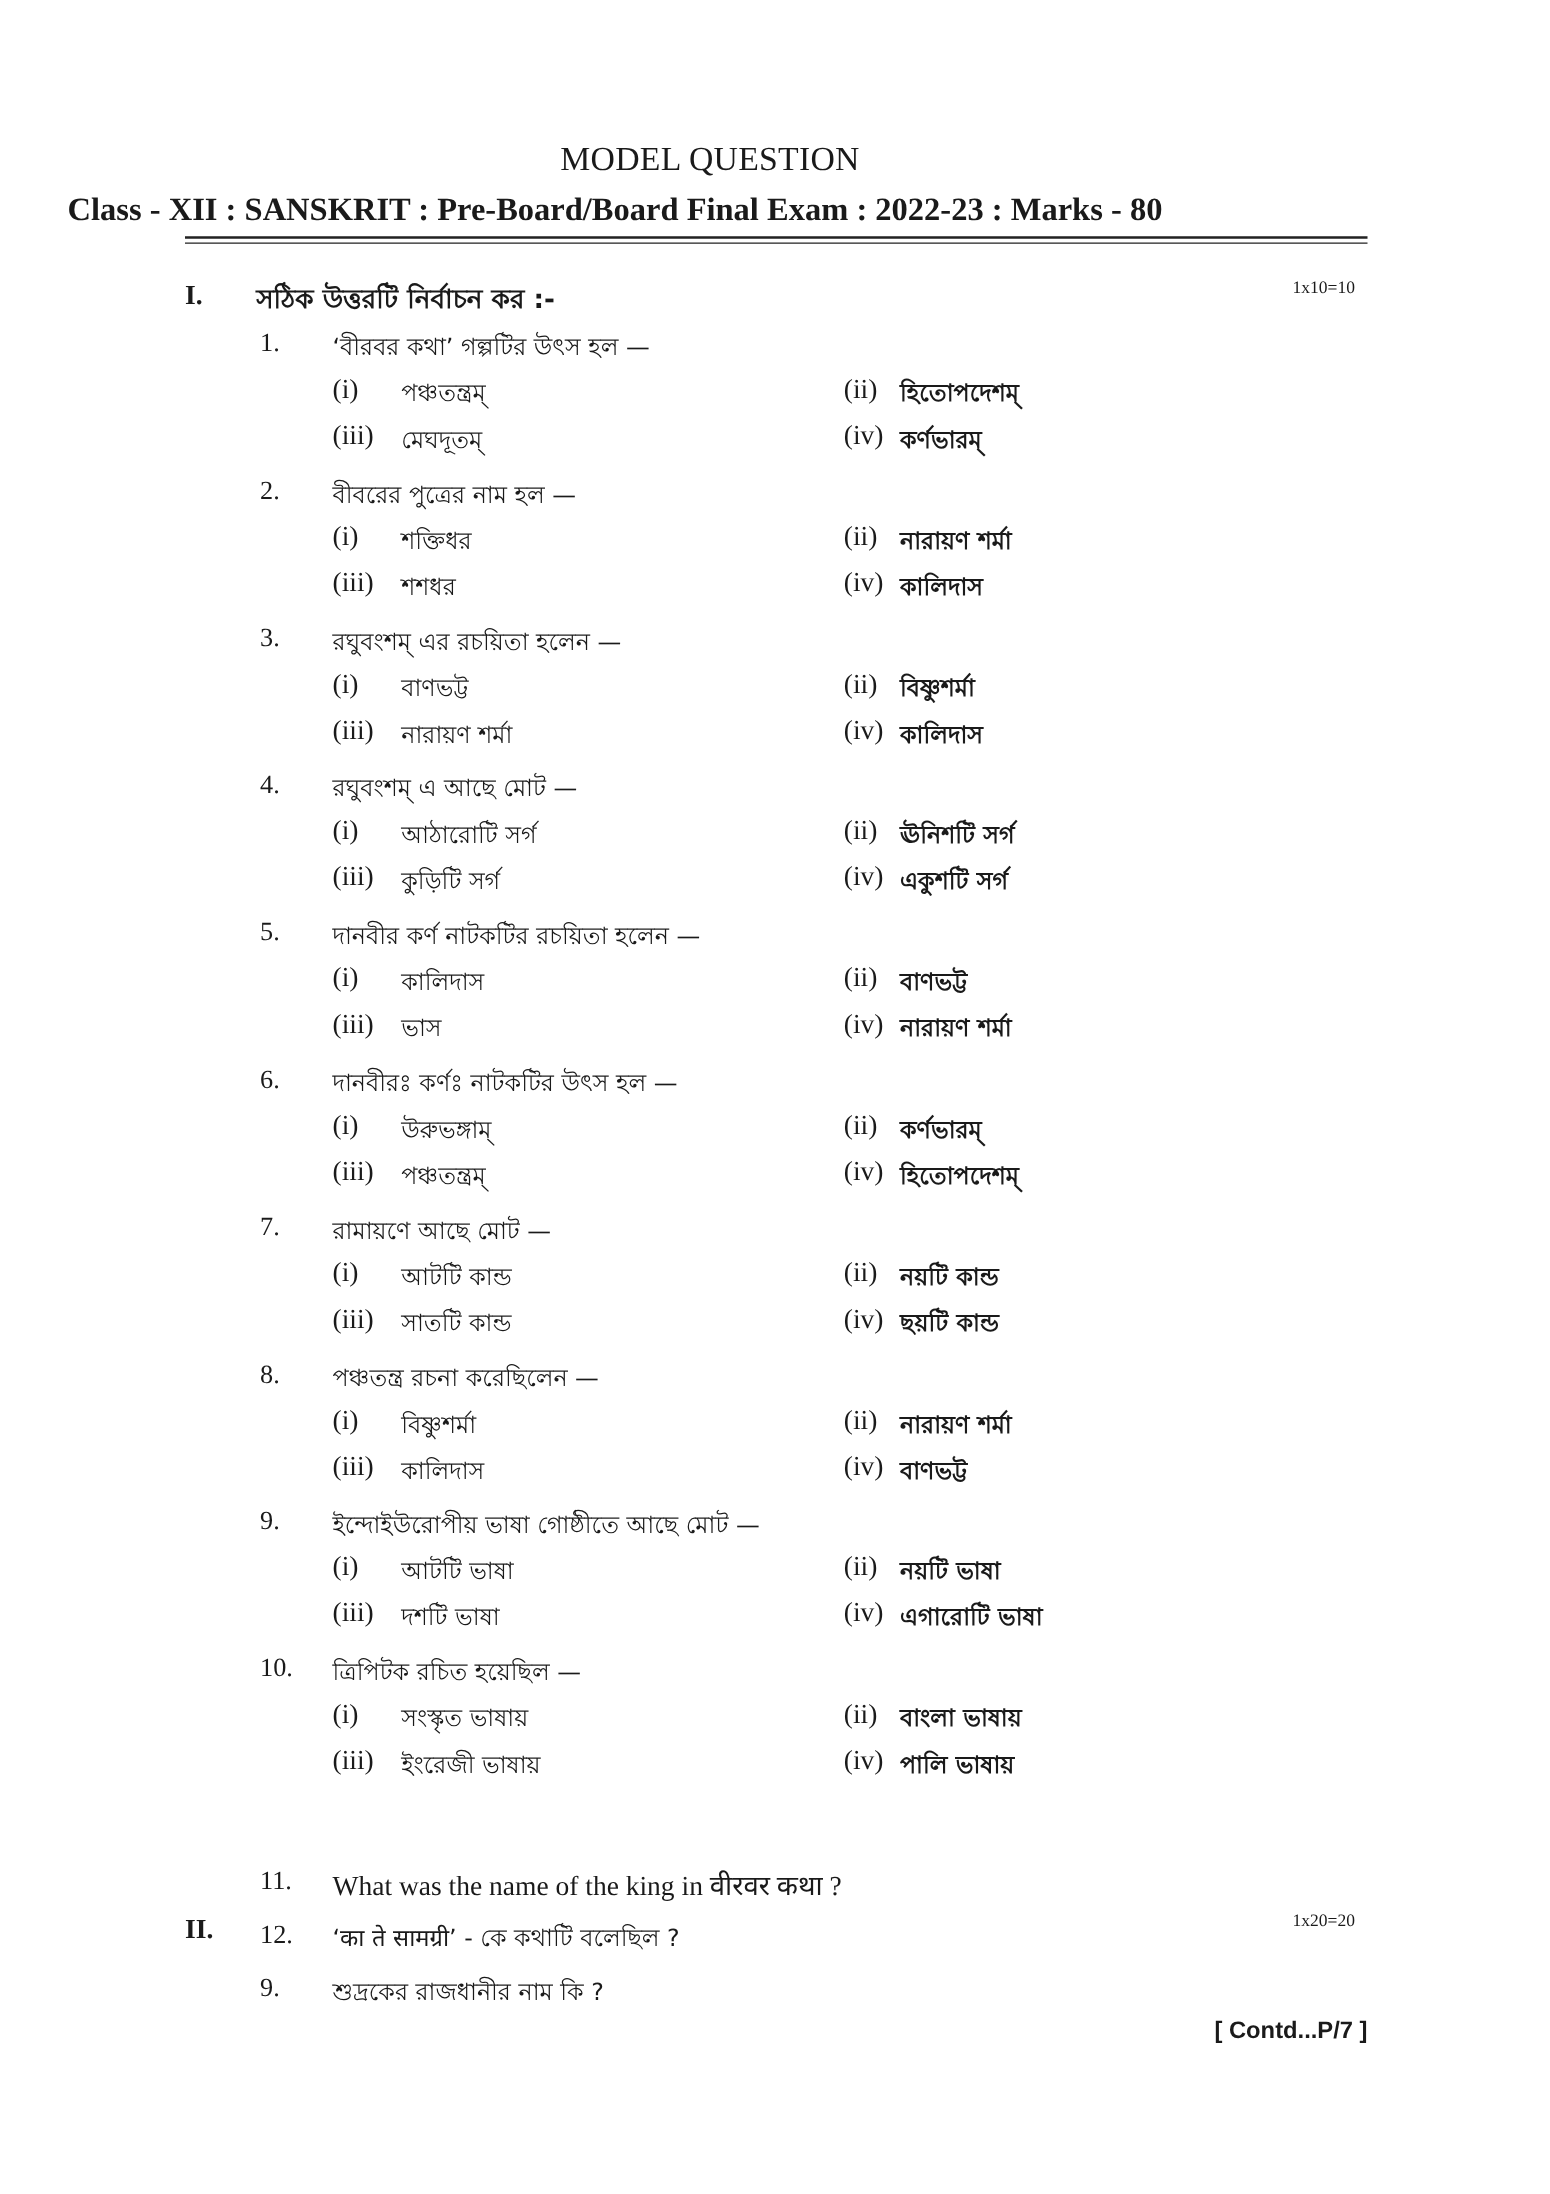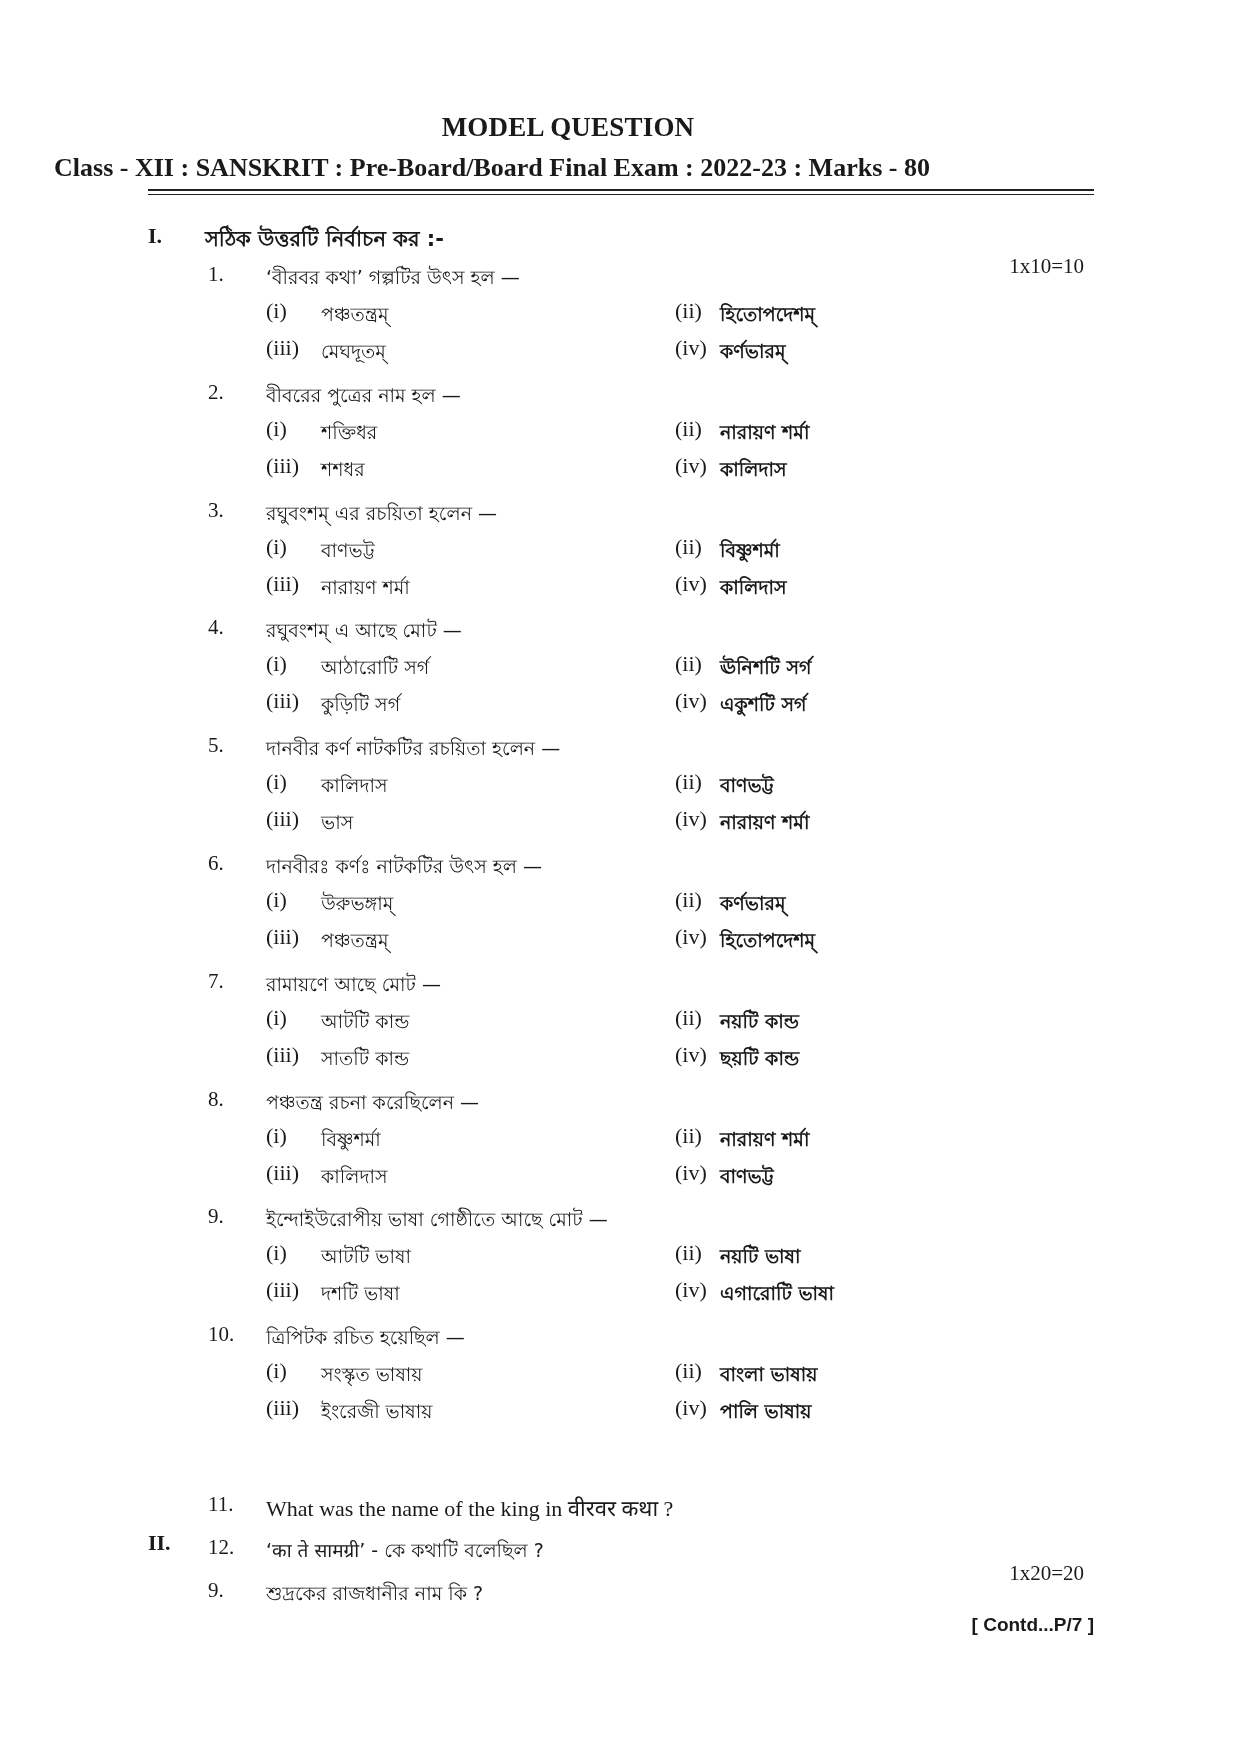--- a/index.html
+++ b/index.html
@@ -3,37 +3,37 @@
   <meta charset="utf-8">
   <style>
     html, body { margin: 0; padding: 0; background: #ffffff; }
     body {
       width: 1240px; height: 1755px; position: relative; overflow: hidden;
       color: #1a1a1a;
       font-family: "Liberation Serif", "DejaVu Serif", serif;
     }
     .page-title {
       position: absolute; top: 112px; left: 0; width: 1136px;
-      text-align: center; font-size: 27px; letter-spacing: 0.2px; font-weight: bold;
+      text-align: center; font-size: 27px; letter-spacing: 0.2px;
     }
     .page-subtitle {
       position: absolute; top: 153px; left: 0; width: 984px;
       text-align: center; font-size: 26px; font-weight: bold;
     }
     .rule {
       position: absolute; left: 148px; width: 946px; height: 0;
       border-top: 2px solid #222;
     }
     .rule.top { top: 189px; }
     .rule.bottom { top: 194px; border-top-width: 1.5px; }
 
     .section-head { position: absolute; left: 148px; width: 946px; height: 30px; }
     .section-num { position: absolute; left: 0; top: 0; font-size: 22px; font-weight: bold; }
     .section-title { position: absolute; left: 57px; top: 0; font-size: 21px; font-weight: bold; font-family: "DejaVu Sans", sans-serif; }
-    .section-marks { position: absolute; right: 10px; top: 0; font-size: 21px; margin-top: 31px; }
+    .section-marks { position: absolute; right: 10px; top: 0; font-size: 14px; }
 
     .q { position: absolute; left: 208px; width: 880px; }
     .q-num { position: absolute; left: 0; top: 0; font-size: 21px; }
     .q-text { position: absolute; left: 58px; top: 1px; font-size: 19px; font-family: "DejaVu Sans", sans-serif; white-space: nowrap; }
     .q-text.en { font-family: "Liberation Serif", "DejaVu Serif", serif; font-size: 22px; top: 0; }
 
     .opt { position: absolute; height: 30px; white-space: nowrap; }
     .opt-label { position: absolute; left: 0; top: 0; font-size: 22px; }
     .opt-text { position: absolute; left: 55px; top: 2px; font-size: 19px; font-family: "DejaVu Sans", sans-serif; }
     .opt.c1 { left: 266px; }

